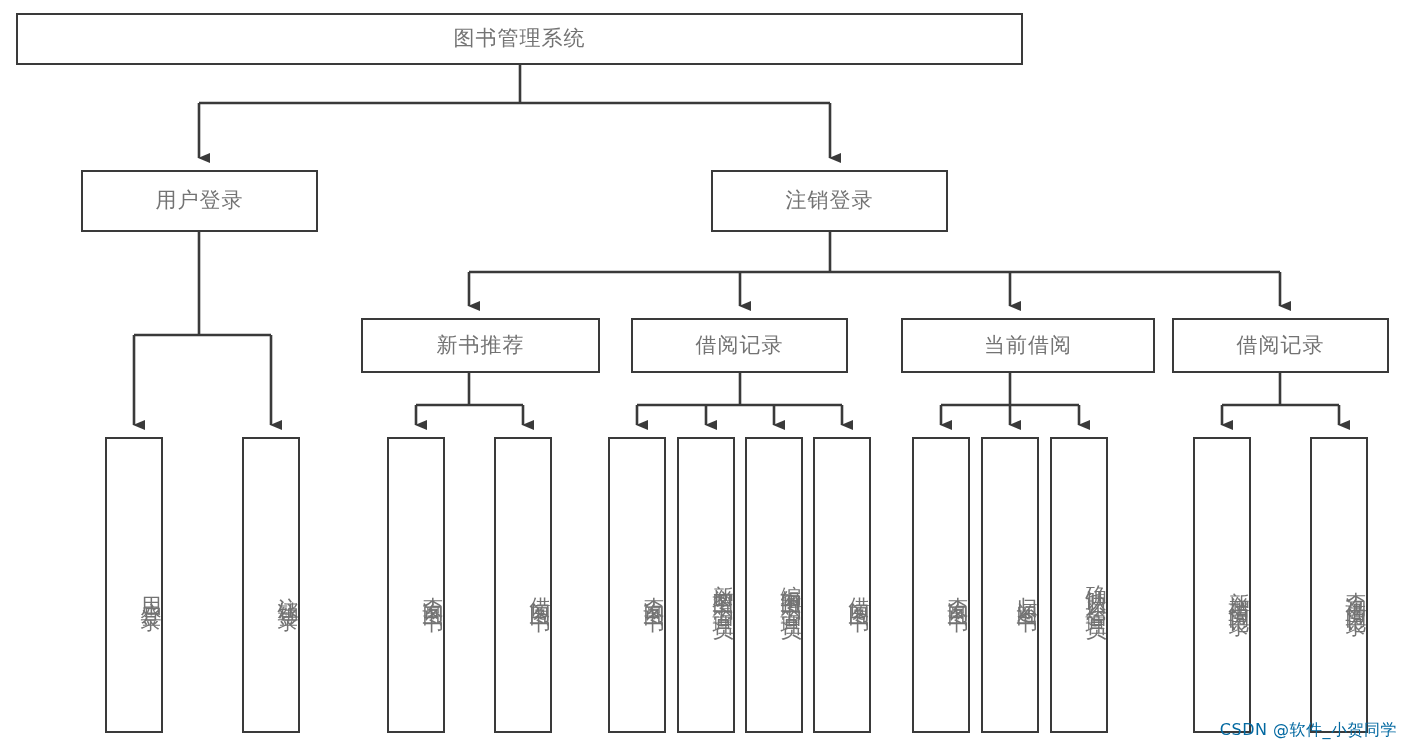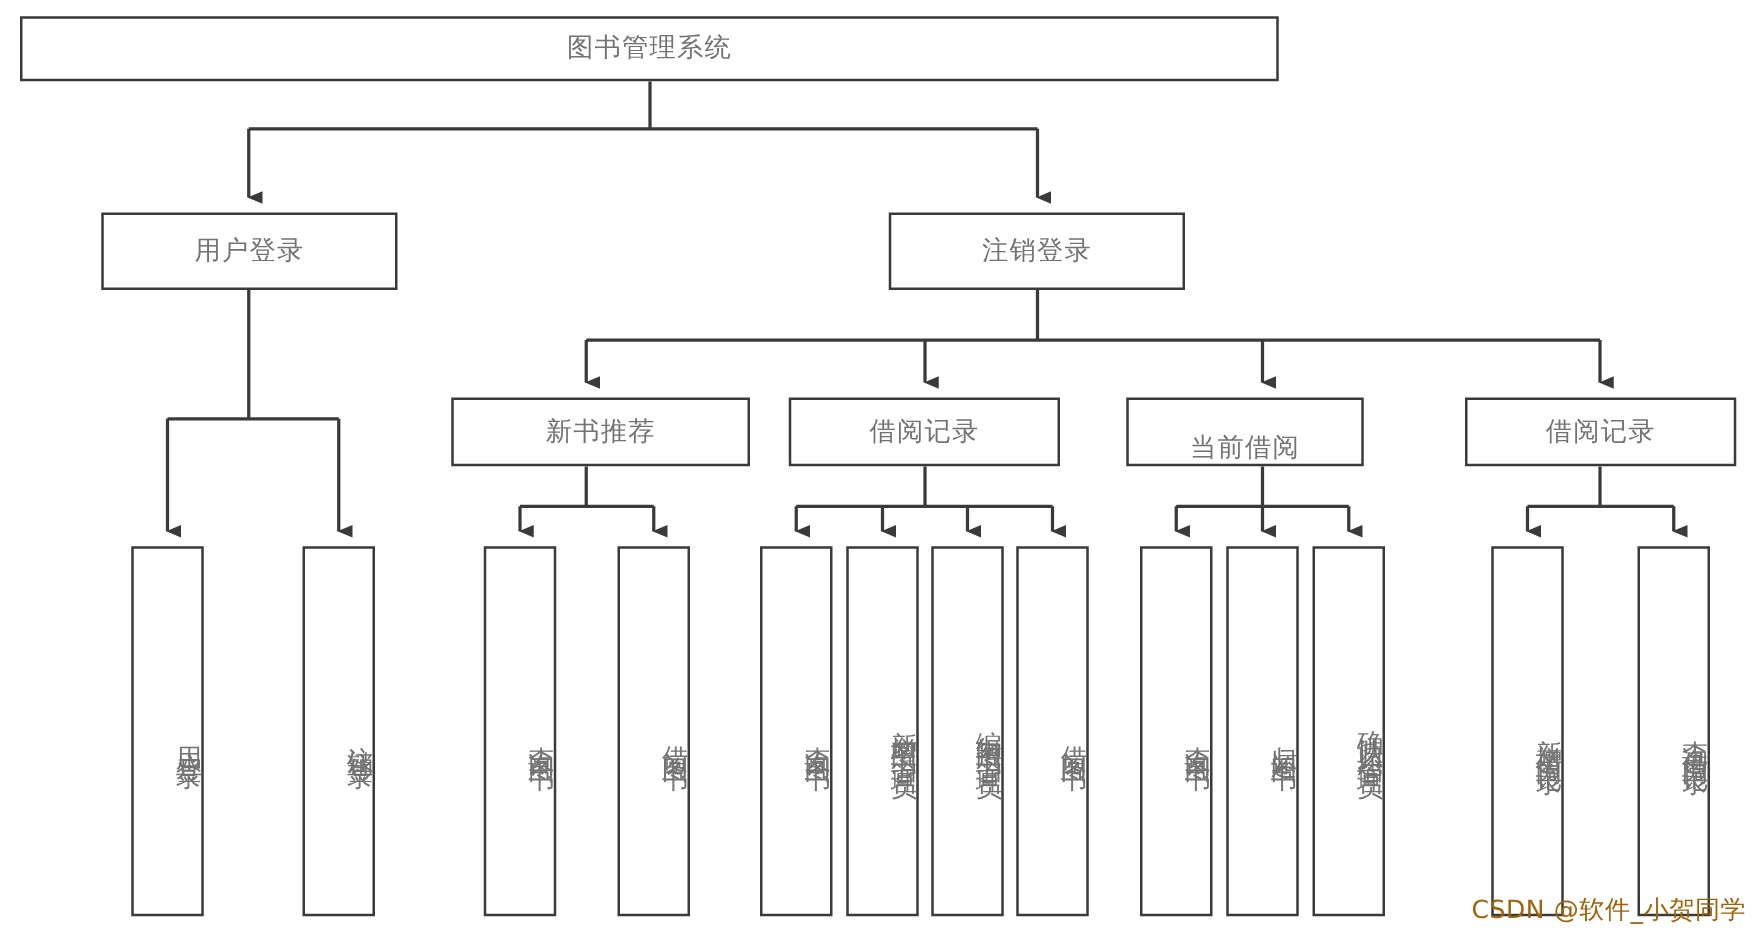--- a/index.html
+++ b/index.html
@@ -52,22 +52,22 @@
     white-space: nowrap;
   }
   .node.vertical .vtext {
     writing-mode: vertical-rl;
     text-orientation: upright;
   }
   #watermark {
     position: absolute;
     right: 8px;
     bottom: 6px;
-    font-size: 20px;
-    color: #a16207;
+    font-size: 16px;
+    color: #0369a1;
     letter-spacing: 0.5px;
     white-space: nowrap;
     pointer-events: none;
     font-family: "DejaVu Sans", "Liberation Sans", sans-serif;
   }
 </style>
 </head>
 <body>
 
 <div id="diagram-root">
@@ -135,21 +135,21 @@
   <div class="node horizontal" style="left:711px; top:170px; width:237px; height:62px;">
     <span>注销登录</span>
   </div>
 
   <div class="node horizontal" style="left:361px; top:318px; width:239px; height:55px;">
     <span>新书推荐</span>
   </div>
   <div class="node horizontal" style="left:631px; top:318px; width:217px; height:55px;">
     <span>借阅记录</span>
   </div>
-  <div class="node horizontal" style="left:901px; top:318px; width:190px; height:55px;align-items:flex-end;">
+  <div class="node horizontal" style="left:901px; top:318px; width:254px; height:55px;">
     <span>当前借阅</span>
   </div>
   <div class="node horizontal" style="left:1172px; top:318px; width:217px; height:55px;align-items:center;">
     <span>借阅记录</span>
   </div>
 
   <div class="node vertical" style="left:105px; top:437px; width:58px; height:296px;">
     <span class="vtext">用户登录</span>
   </div>
   <div class="node vertical" style="left:242px; top:437px; width:58px; height:296px;">

